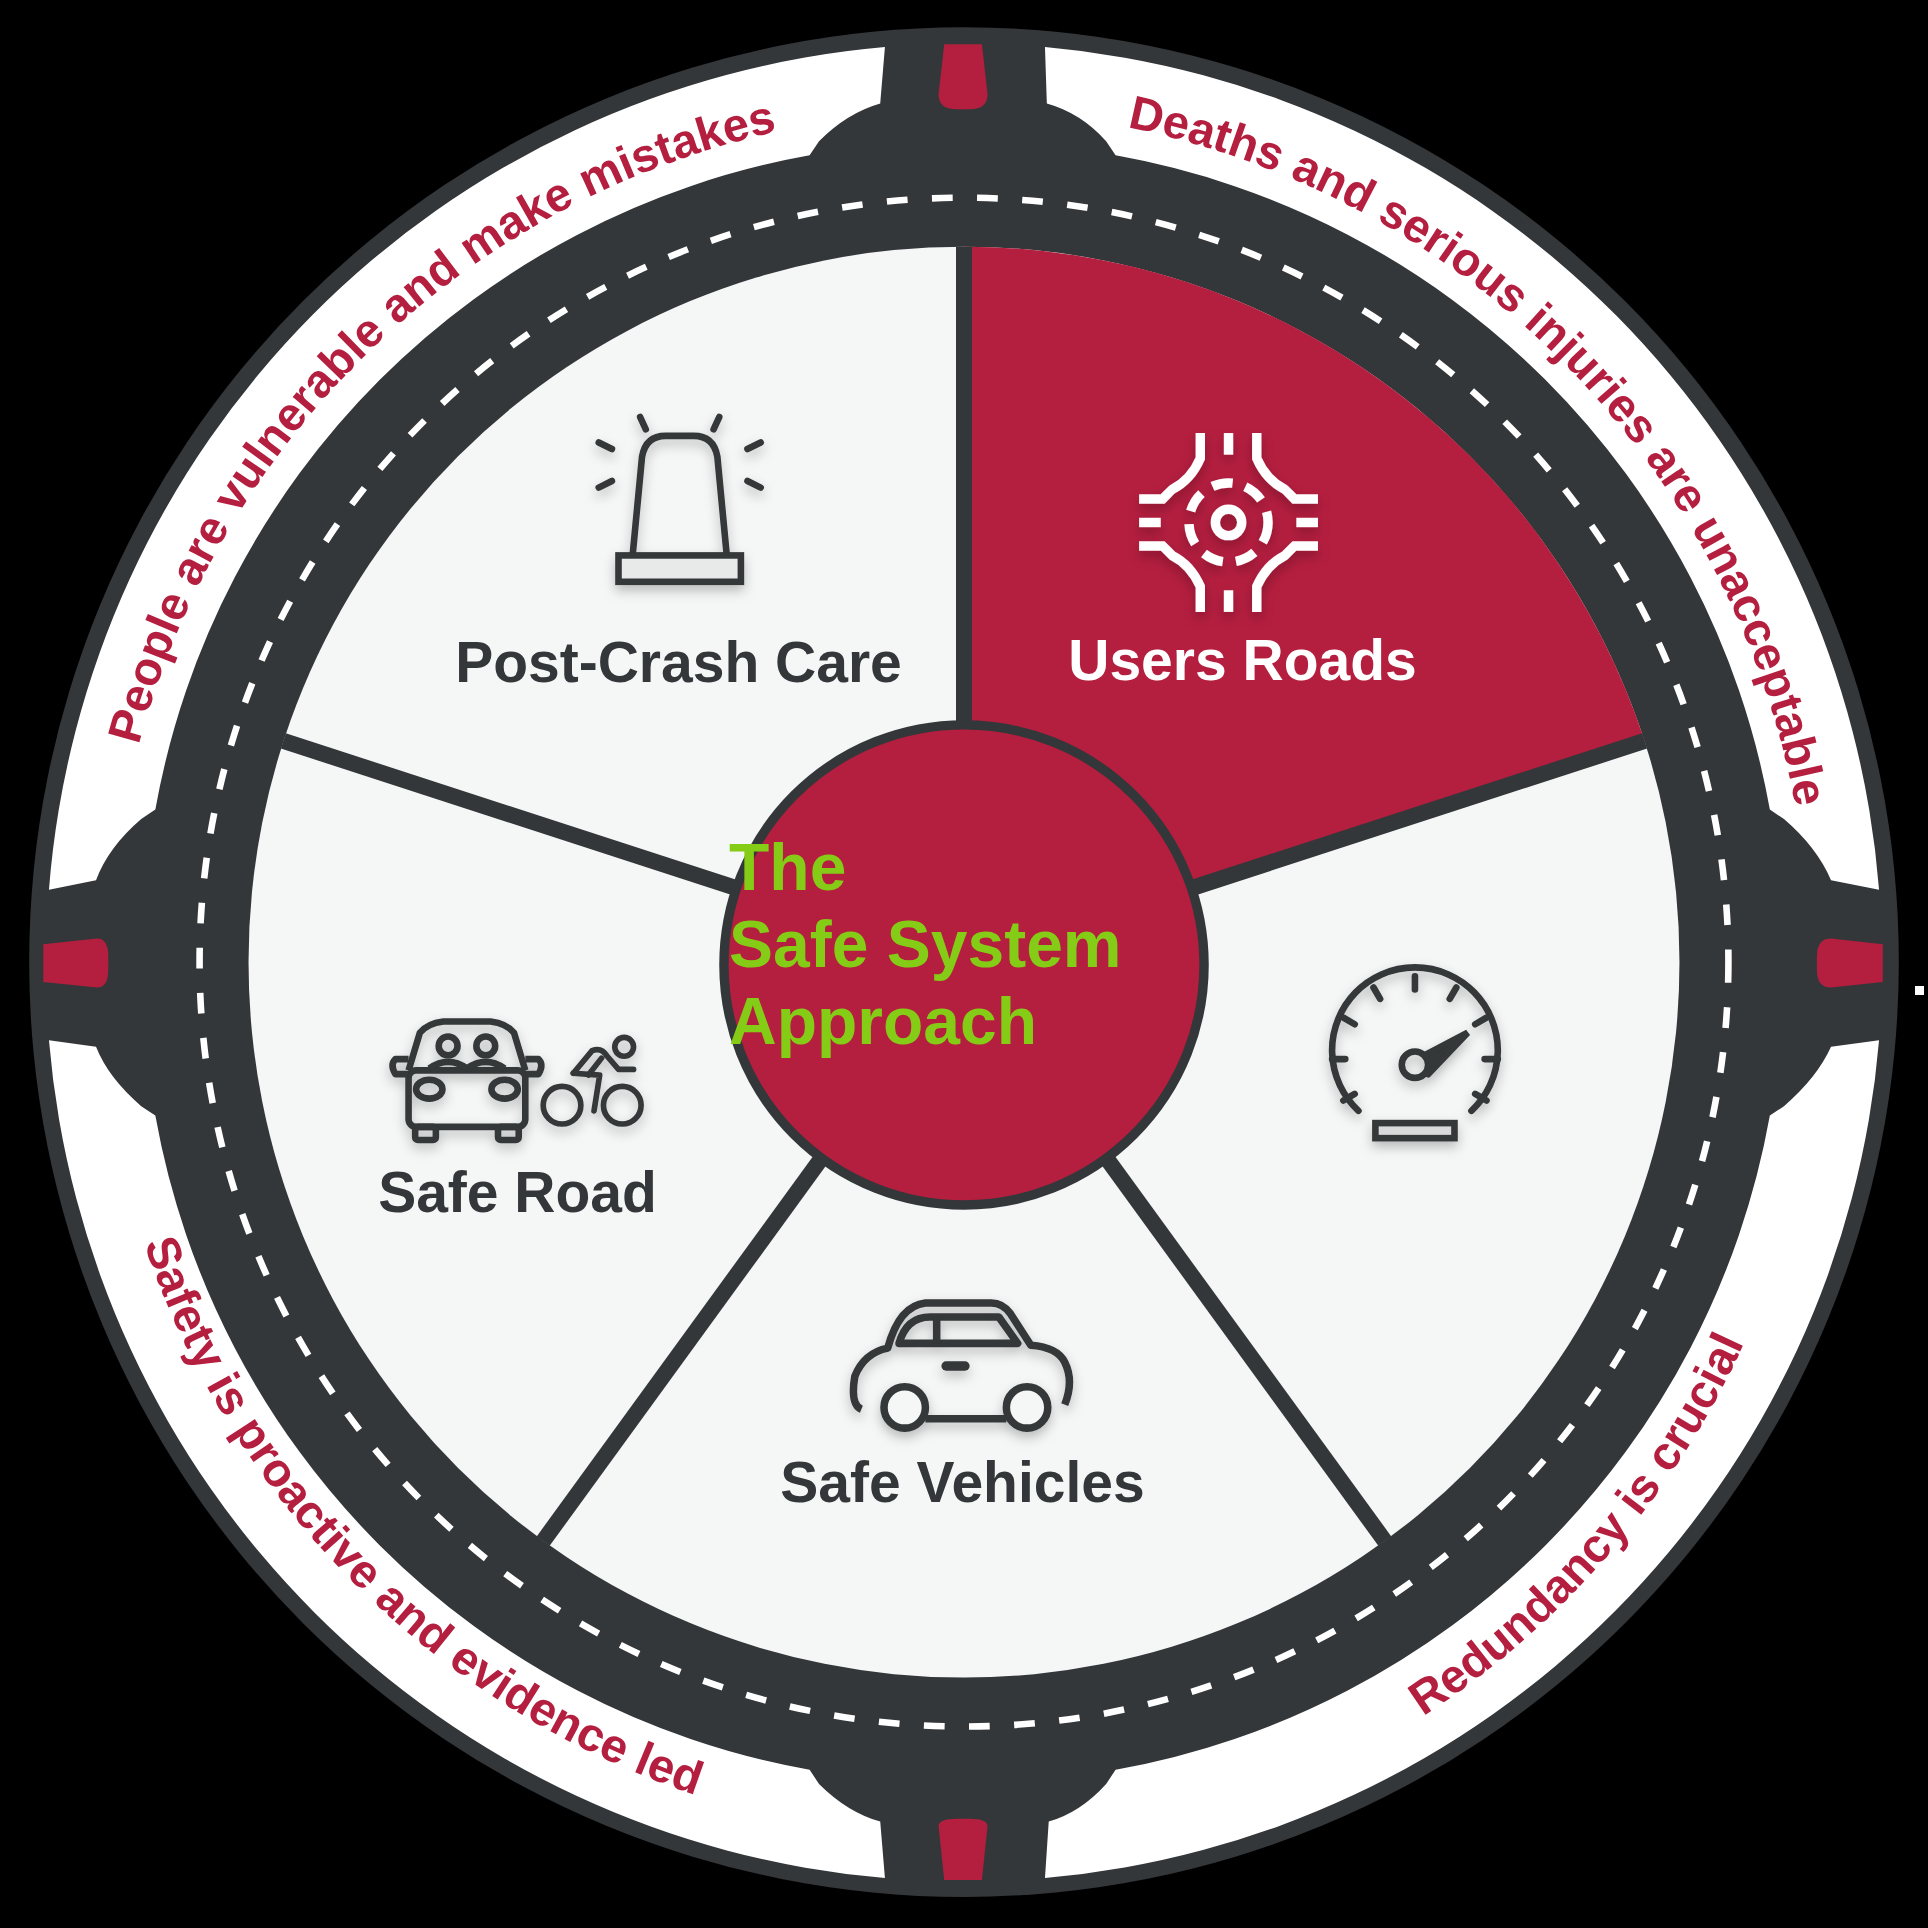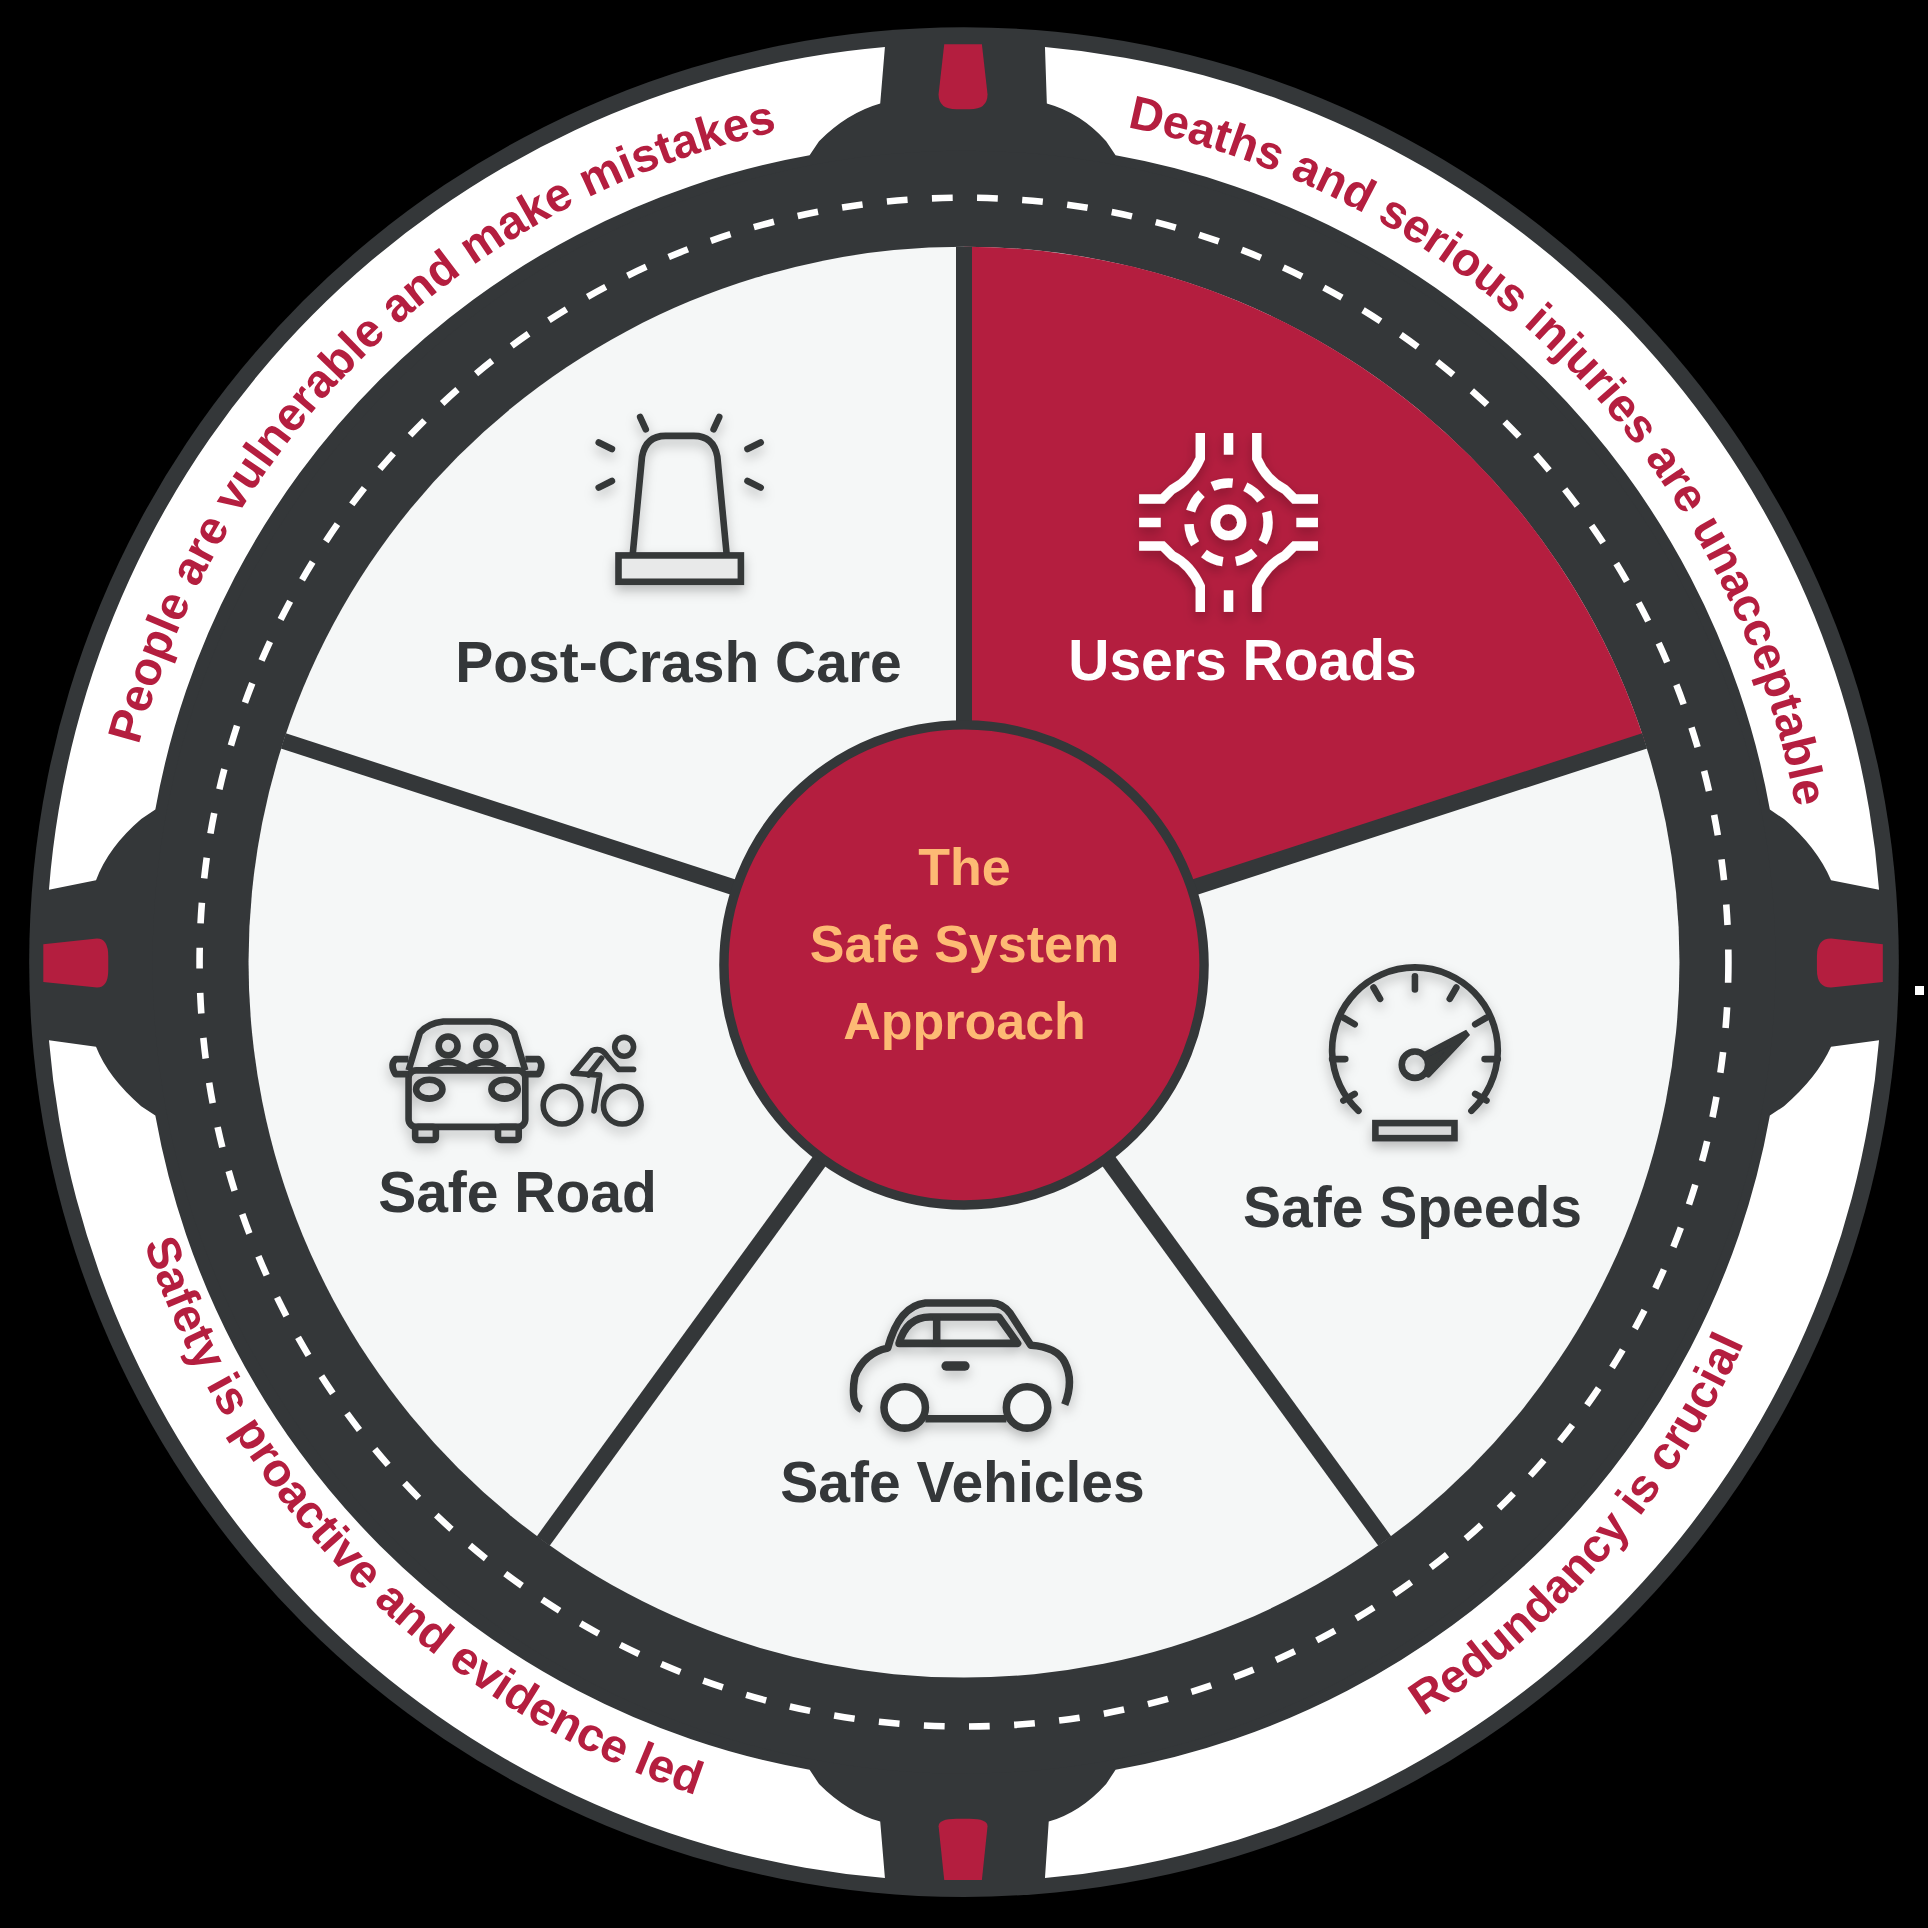--- a/index.html
+++ b/index.html
@@ -1,20 +1,20 @@
 <!DOCTYPE html>
 <html style="font-size:15px"><head>
 <meta charset="utf-8">
 <style>
   html, body { margin: 0; padding: 0; background: #000000; }
   body { width: 1928px; height: 1928px; overflow: hidden; position: relative; font-family: "Liberation Sans", "DejaVu Sans", sans-serif; }
   #stage { position: absolute; left: 0; top: 0; width: 1928px; height: 1928px; }
   .lbl { position: absolute; text-align: center; font-weight: bold; color: #343739; font-size: 57px; line-height: 55px; }
   .lbl.white { color: #ffffff; }
-  .center-title { position: absolute; left: 729px; top: 829px; width: 471px; text-align: center; color: #fdba74; font-weight: bold; font-size: 52px; line-height: 77px; }
+  .center-title { position: absolute; left: 729px; top: 829px; width: 471px; color: #84cc16; font-weight: bold; font-size: 66px; line-height: 77px; }
   .stray-dot { position: absolute; left: 1915px; top: 986px; width: 9.4px; height: 9.4px; background: #ffffff; }
 </style>
 </head>
 <body>
 
 <div id="stage">
   <svg width="1928" height="1928" viewBox="0 0 2048 2048" xmlns="http://www.w3.org/2000/svg">
     <defs>
       <filter id="shadow" x="-20%" y="-20%" width="140%" height="140%">
         <feDropShadow dx="0" dy="6" stdDeviation="6" flood-color="#000" flood-opacity="0.25"></feDropShadow>
@@ -139,21 +139,20 @@
     <g font-family="Liberation Sans, DejaVu Sans, sans-serif" font-weight="bold" font-size="50" fill="#B41E3F">
       <text><textPath href="#arc-top-left" startOffset="50%" text-anchor="middle" id="tp-vulnerable">People are vulnerable and make mistakes</textPath></text>
       <text><textPath href="#arc-top-right" startOffset="50%" text-anchor="middle" id="tp-deaths">Deaths and serious injuries are unacceptable</textPath></text>
       <text><textPath href="#arc-bottom-right" startOffset="50%" text-anchor="middle" id="tp-redundancy">Redundancy is crucial</textPath></text>
       <text><textPath href="#arc-bottom-left" startOffset="50%" text-anchor="middle" id="tp-proactive">Safety is proactive and evidence led</textPath></text>
     </g>
   </svg>
 
   
   <div class="lbl white" style="left:1045px; top:633px; width:395px;">Users Roads</div>
-  <div class="lbl" style="left:1215px; top:1180px; width:395px;">Safe Speeds</div>
   <div class="lbl" style="left:765px; top:1455px; width:395px;">Safe Vehicles</div>
   <div class="lbl" style="left:320px; top:1165px; width:395px;">
     <div>Safe Road</div>
   </div>
   <div class="lbl" style="left:443px; top:635px; width:471px;">Post-Crash Care</div>
 
   
   <div class="center-title">
     <div>The</div>
     <div>Safe System</div>

